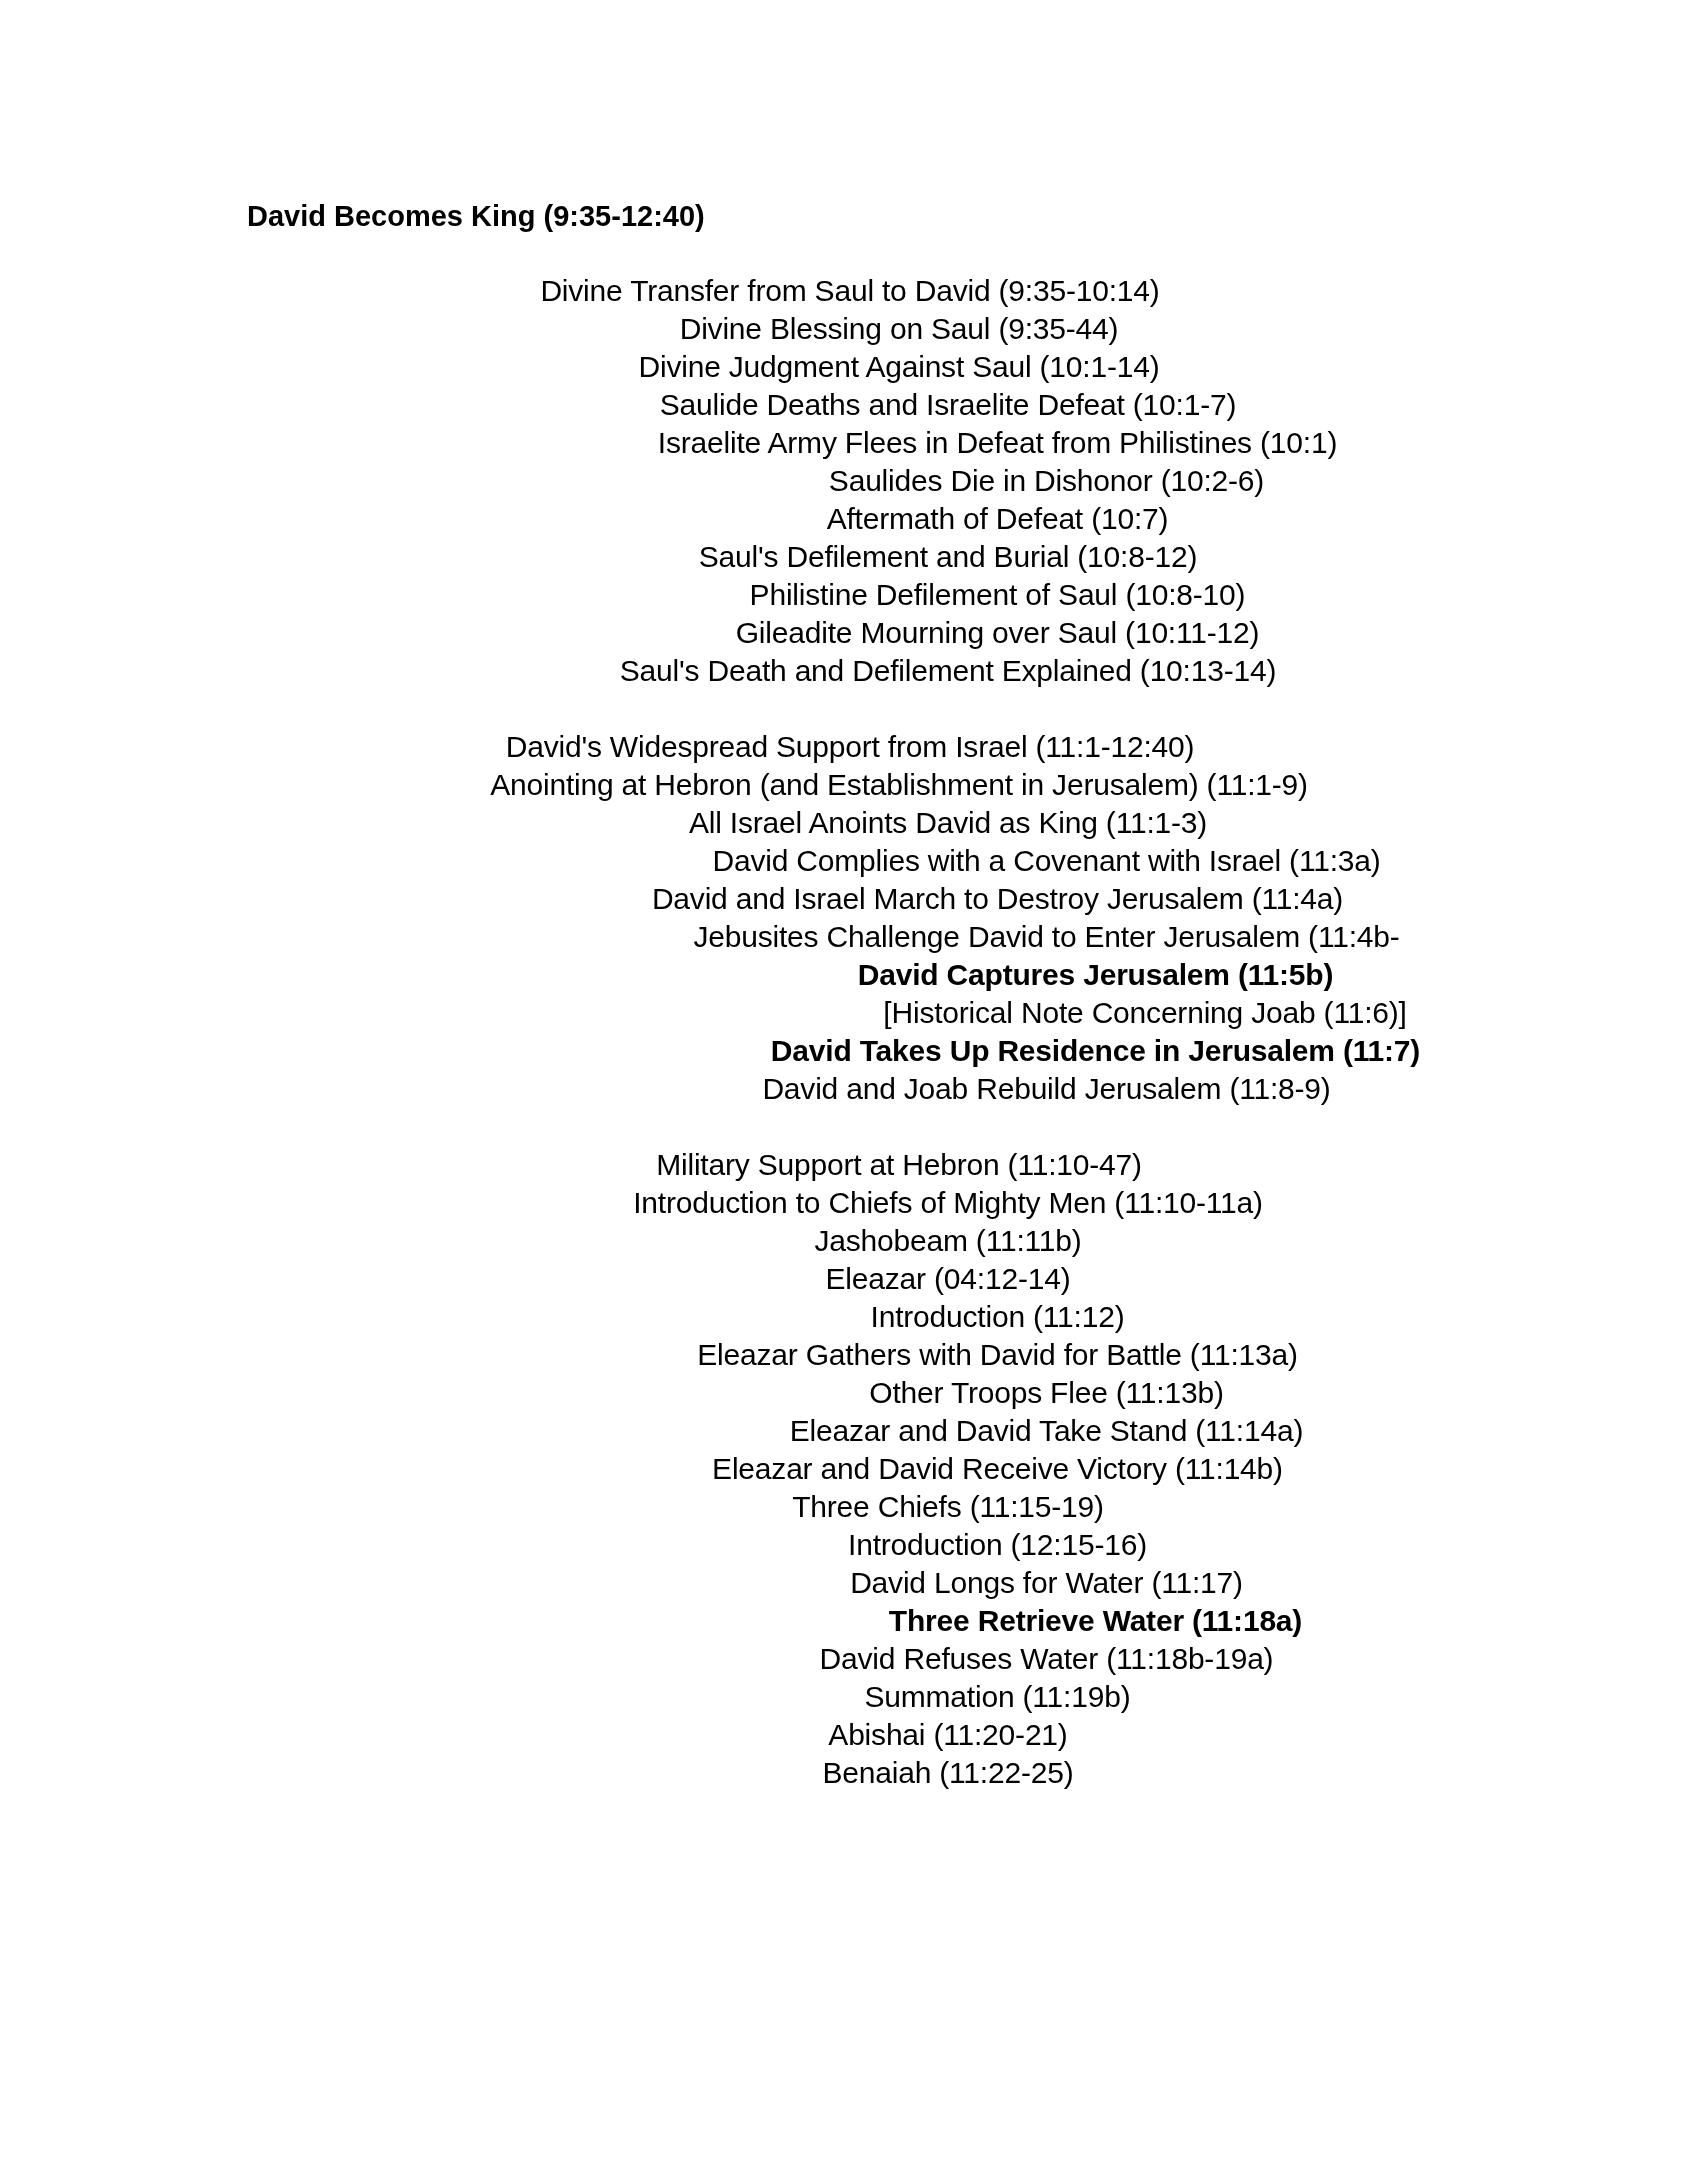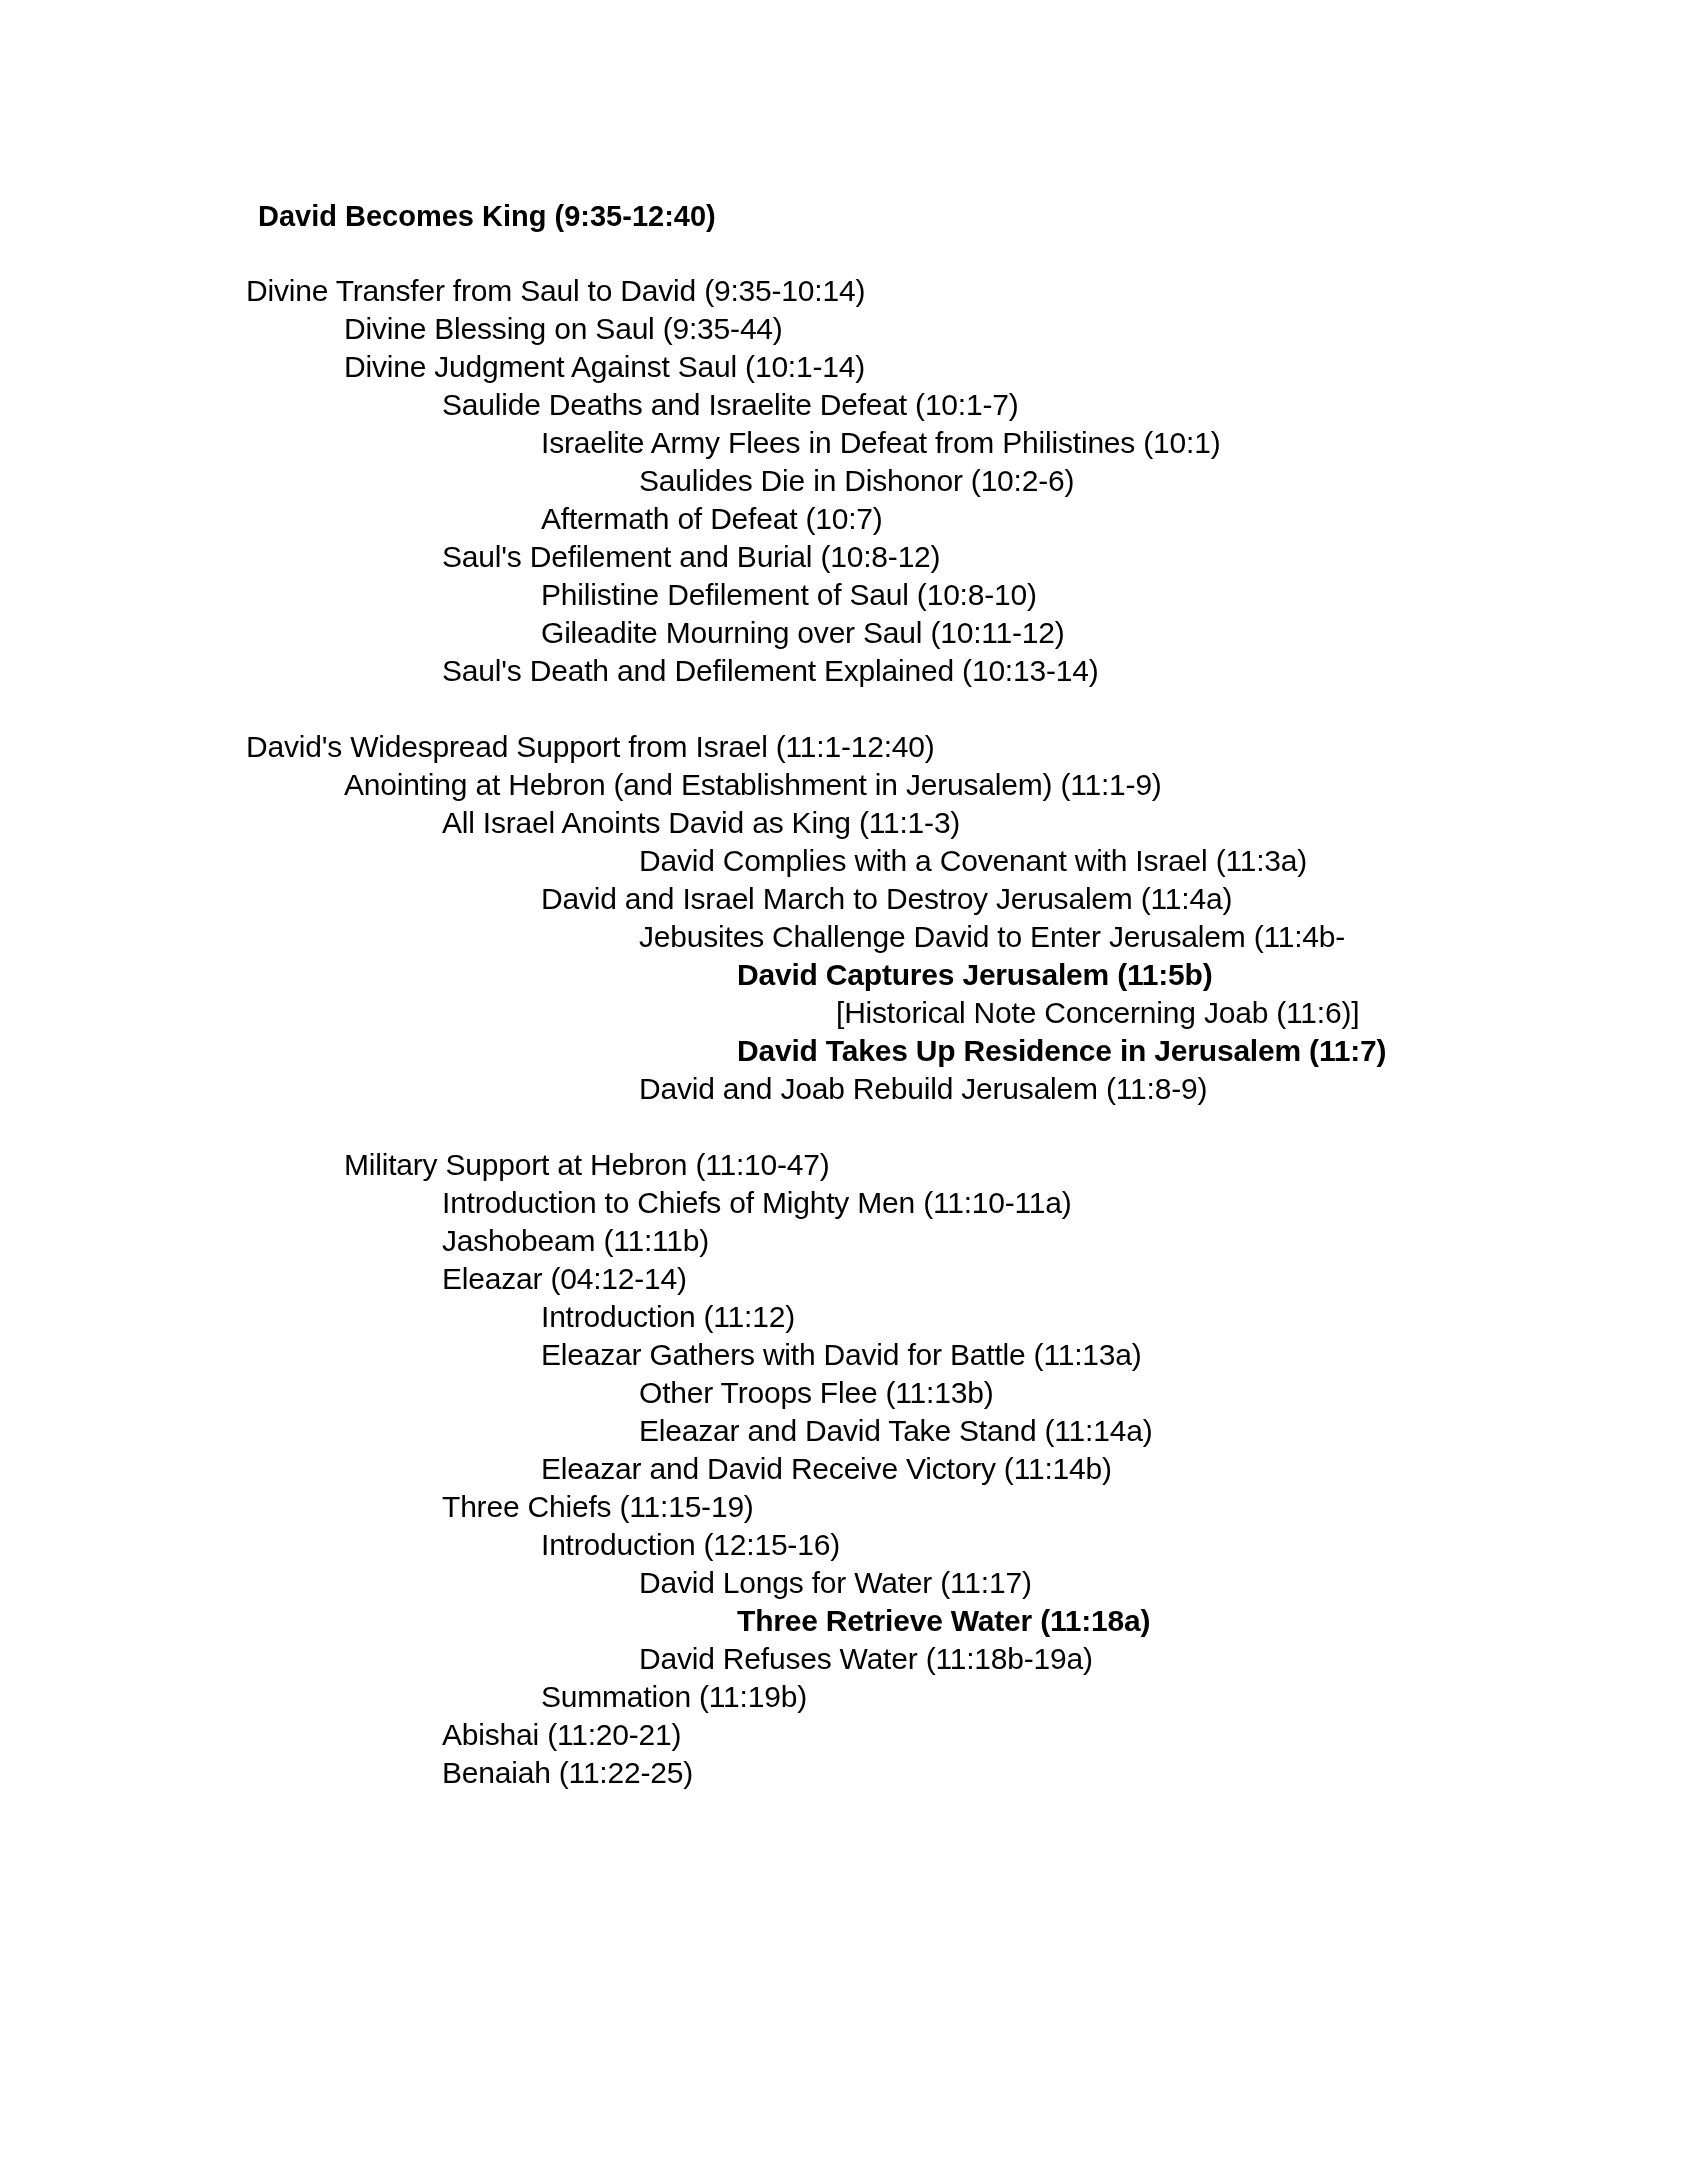--- a/index.html
+++ b/index.html
@@ -17,31 +17,32 @@
     }
     .page {
       position: absolute;
       left: 246px;
       top: 0;
       width: 1208px;
     }
     .title {
       position: absolute;
       top: 197px;
-      left: 12px;
+      left: 1px;
       font-size: 29px;
       font-weight: bold;
       white-space: nowrap;
       line-height: 38px;
     }
     .outline {
       position: absolute;
       top: 272px;
       left: 0;
       width: 1208px;
+      text-align: center;
     }
     .line {
       font-size: 30px;
       line-height: 38px;
       height: 38px;
       white-space: nowrap;
       letter-spacing: -0.2px;
     }
     .gap { height: 38px; }
     .l0 { padding-left: 0px; }

